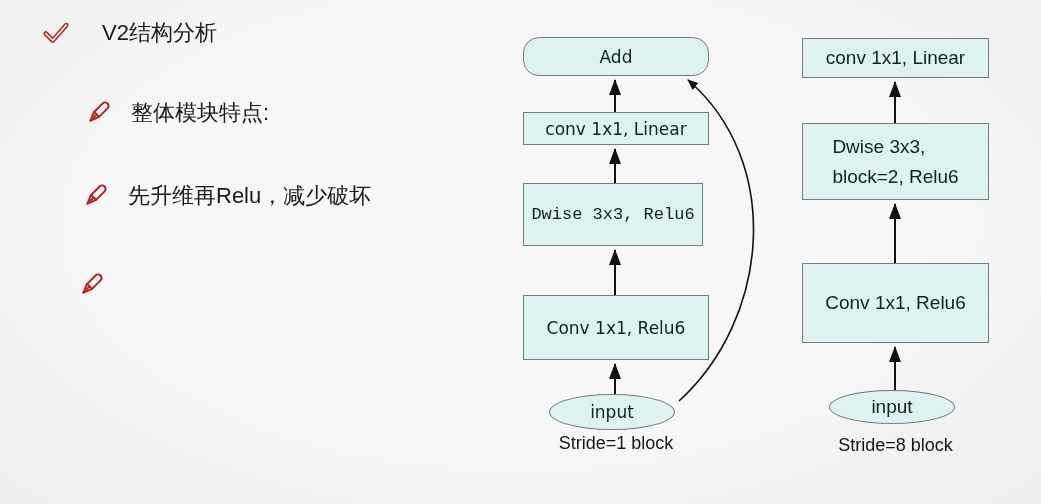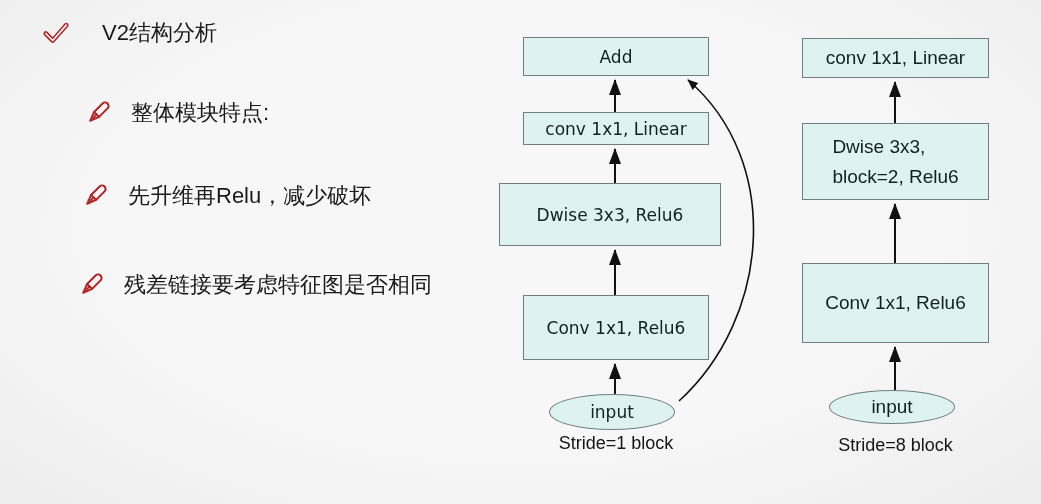--- a/index.html
+++ b/index.html
@@ -38,23 +38,23 @@
   .d1 { font-size: 17px; font-family: "DejaVu Sans", sans-serif; }
   .d2 { font-size: 19px; font-family: "Liberation Sans", sans-serif; }
   .ellipse { border-radius: 50%; text-align: center; }
   .pre { white-space: pre-line; text-align: left; line-height: 1.55; }
   .caption {
     position: absolute; color: #161616; text-align: center;
     font-size: 18px; font-family: Liberation Sans, sans-serif;
   }
 
   
-  .d1-add      { left: 523px; top: 37px;  width: 186px; height: 39px; }
+  .d1-add      { left: 523px; top: 37px;  width: 186px; height: 39px; border-radius: 16px; }
   .d1-convlin  { left: 523px; top: 112px; width: 186px; height: 33px; }
-  .d1-dwise    { left: 499px; top: 183px; width: 222px; height: 63px; }
+  .d1-dwise    { left: 523px; top: 183px; width: 180px; height: 63px; font-family: Liberation Mono, monospace; }
   .d1-convrelu { left: 523px; top: 295px; width: 186px; height: 65px; }
   .d1-input    { left: 549px; top: 394px; width: 126px; height: 36px; }
   .d1-caption  { left: 523px; top: 433px; width: 186px; }
 
   
   .d2-convlin  { left: 802px; top: 38px;  width: 187px; height: 40px; }
   .d2-dwise    { left: 802px; top: 123px; width: 187px; height: 77px; }
   .d2-convrelu { left: 802px; top: 263px; width: 187px; height: 80px; }
   .d2-input    { left: 829px; top: 390px; width: 126px; height: 34px; }
   .d2-caption  { left: 802px; top: 435px; width: 187px; }
@@ -97,21 +97,20 @@
   </div>
 
   <div class="note-row bullet bullet-3">
     <svg width="26" height="30" viewBox="0 0 26 30">
       <g transform="rotate(45 13 15)" stroke="#b32222" stroke-width="2" fill="none" stroke-linejoin="round" stroke-linecap="round">
         <path d="M9.5 5 a3.5 3.5 0 0 1 7 0 V17 H9.5 Z"></path>
         <path d="M9.5 17 L13 26 L16.5 17"></path>
         <path d="M13 17 L13 21.5"></path>
       </g>
     </svg>
-    <span class="txt">残差链接要考虑特征图是否相同</span>
   </div>
 
   <div class="dbox d1 d1-add">Add</div>
   <div class="dbox d1 d1-convlin">conv 1x1, Linear</div>
   <div class="dbox d1 d1-dwise">Dwise 3x3, Relu6</div>
   <div class="dbox d1 d1-convrelu">Conv 1x1, Relu6</div>
   <div class="dbox d1 ellipse d1-input">input</div>
   <div class="caption d1-caption">Stride=1 block</div>
 
   <div class="dbox d2 d2-convlin">conv 1x1, Linear</div>

